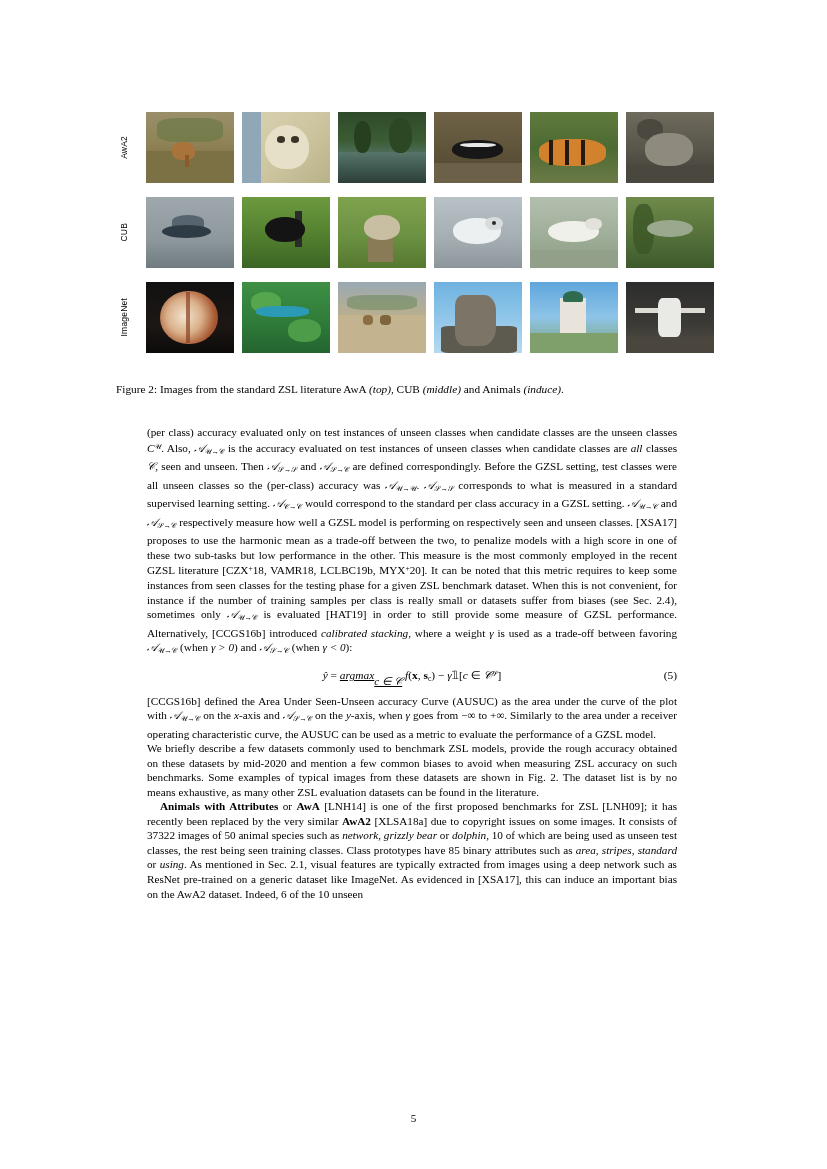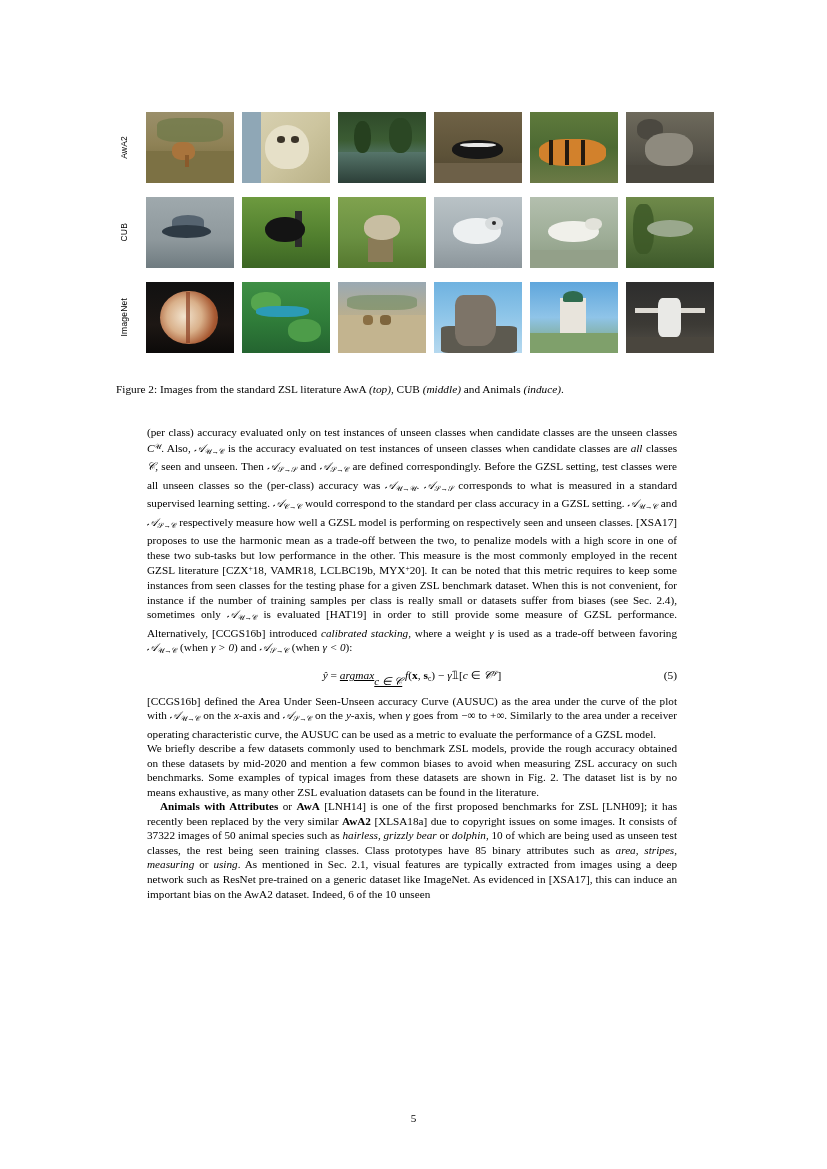--- a/index.html
+++ b/index.html
@@ -396,21 +396,21 @@
 
     <p>We briefly describe a few datasets commonly used to benchmark ZSL models, provide the
     rough accuracy obtained on these datasets by mid-2020 and mention a few common biases to
     avoid when measuring ZSL accuracy on such benchmarks. Some examples of typical images
     from these datasets are shown in Fig. 2. The dataset list is by no means exhaustive, as many
     other ZSL evaluation datasets can be found in the literature.</p>
 
     <p class="indent"><span class="bf">Animals with Attributes</span> or <span class="bf">AwA</span> [LNH14] is one of the first proposed benchmarks
     for ZSL [LNH09]; it has recently been replaced by the very similar <span class="bf">AwA2</span> [XLSA18a] due
     to copyright issues on some images. It consists of 37322 images of 50 animal species such as
-    <span class="it">hairless</span>, <span class="it">grizzly bear</span> or <span class="it">dolphin</span>, 10 of which are being used as unseen test classes, the rest being
-    seen training classes. Class prototypes have 85 binary attributes such as <span class="it">area</span>, <span class="it">stripes</span>, <span class="it">measuring</span>
+    <span class="it">network</span>, <span class="it">grizzly bear</span> or <span class="it">dolphin</span>, 10 of which are being used as unseen test classes, the rest being
+    seen training classes. Class prototypes have 85 binary attributes such as <span class="it">area</span>, <span class="it">stripes</span>, <span class="it">standard</span>
     or <span class="it">using</span>. As mentioned in Sec. 2.1, visual features are typically extracted from images using
     a deep network such as ResNet pre-trained on a generic dataset like ImageNet. As evidenced
     in [XSA17], this can induce an important bias on the AwA2 dataset. Indeed, 6 of the 10 unseen</p>
   </div>
 
   <div class="pageno">5</div>
 </div>
 
 </body></html>

